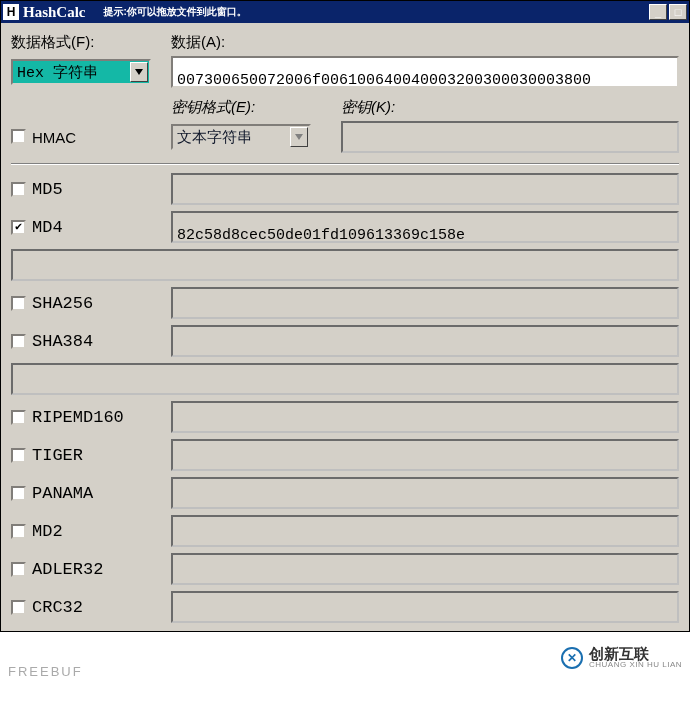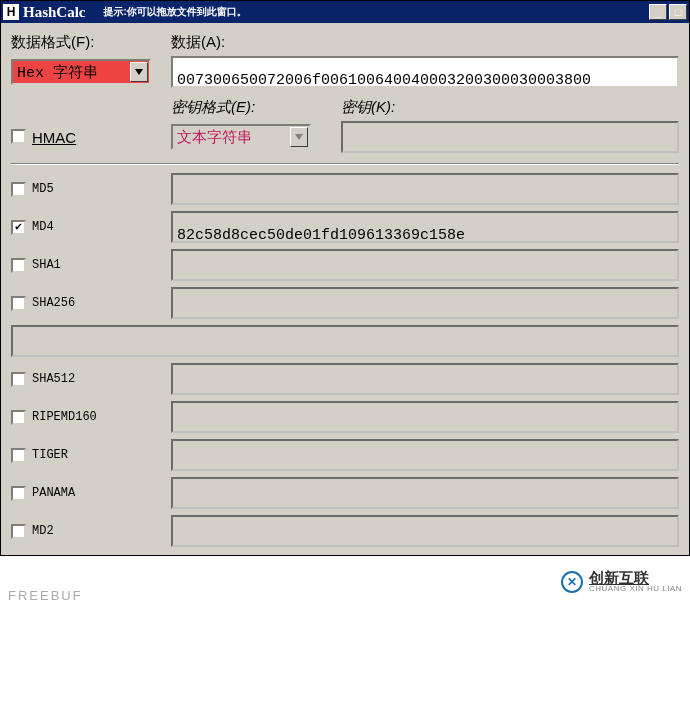--- a/index.html
+++ b/index.html
@@ -52,26 +52,26 @@
   }
   .row { display:flex; align-items:center; margin-bottom: 4px; }
   .labels-row { margin-bottom: 4px; margin-top:2px;}
   .lbl { font-size: 15px; }
   .col-left { width: 160px; flex: 0 0 160px; }
   .col-right { flex: 1 1 auto; }
   .key-lbl-col { width: 170px; flex:0 0 170px;}
 
   .combo {
     display:inline-flex; align-items:center;
-    background:#ef4444;
+    background:#14b8a6;
     height:26px;
     border:2px inset #d4d0c8;
     width: 140px;
   }
-  .combo.disabled { background:#d4d0c8; color:#be185d;}
+  .combo.disabled { background:#d4d0c8; color:#0f172a;}
   .combo-text { flex:1; padding: 2px 4px; font-family: "Courier New", "SimSun", monospace; font-size:15px;}
   .combo-btn {
     width:18px; height:20px;
     background:#d4d0c8;
     border:1px solid #fff;
     border-right-color:#404040;
     border-bottom-color:#404040;
     display:flex;align-items:center;justify-content:center;
     margin:1px;
   }
@@ -111,21 +111,21 @@
     height:0;
   }
   .hash-row {
     display:flex; align-items:center;
     margin-bottom: 6px;
   }
   .hash-left {
     width:160px; flex:0 0 160px;
     display:flex; align-items:center;
     font-family:"Courier New","SimSun",monospace;
-    font-size:12px;
+    font-size:17px;
   }
   .hash-right { flex:1 1 auto;}
   .hash-right .textbox{ height:16px;}
 
   .footer {
     display:flex; justify-content:space-between;
     align-items:center;
     padding:4px 8px;
     font-size:13px;
     color:#aaa;
@@ -176,21 +176,21 @@
         <div class="textbox">007300650072006f006100640040003200300030003800</div>
       </div>
     </div>
 
     <div class="row labels-row" style="margin-top:10px;font-style:italic;">
       <div class="col-left"></div>
       <div class="key-lbl-col lbl">密钥格式(E):</div>
       <div class="lbl">密钥(K):</div>
     </div>
     <div class="row">
-      <div class="col-left" style="display:flex;align-items:flex-start;text-decoration:underline;">
+      <div class="col-left" style="display:flex;align-items:flex-start;">
         <span class="checkbox"></span>
         <span class="lbl">HMAC</span>
       </div>
       <div class="key-lbl-col">
         <span class="combo disabled">
           <span class="combo-text">文本字符串</span>
           <span class="combo-btn">
             <svg viewBox="0 0 8 6">
                 <polygon points="0,0 8,0 4,6" fill="#808080"></polygon>
               </svg>
@@ -217,47 +217,43 @@
         <div class="hash-row">
           <div class="hash-left">
             <span class="checkbox checked"></span>
             <span>MD4</span>
           </div>
           <div class="hash-right">
             <div class="textbox ro">82c58d8cec50de01fd109613369c158e</div>
           </div>
         </div>
         <div class="hash-row">
-          <div class="hash-left">
-            <span class="checkbox"></span>
-            <span>SHA1</span>
-          </div>
           <div class="hash-right">
             <div class="textbox ro"></div>
           </div>
         </div>
         <div class="hash-row">
           <div class="hash-left">
             <span class="checkbox"></span>
             <span>SHA256</span>
           </div>
           <div class="hash-right">
             <div class="textbox ro"></div>
           </div>
         </div>
         <div class="hash-row">
-          <div class="hash-right">
-            <div class="textbox ro"></div>
-          </div>
-        </div>
-        <div class="hash-row">
-          <div class="hash-left">
-            <span class="checkbox"></span>
-            <span>SHA512</span>
-          </div>
+          <div class="hash-left">
+            <span class="checkbox"></span>
+            <span>SHA384</span>
+          </div>
+          <div class="hash-right">
+            <div class="textbox ro"></div>
+          </div>
+        </div>
+        <div class="hash-row">
           <div class="hash-right">
             <div class="textbox ro"></div>
           </div>
         </div>
         <div class="hash-row">
           <div class="hash-left">
             <span class="checkbox"></span>
             <span>RIPEMD160</span>
           </div>
           <div class="hash-right">
@@ -279,32 +275,50 @@
             <span>PANAMA</span>
           </div>
           <div class="hash-right">
             <div class="textbox ro"></div>
           </div>
         </div>
         <div class="hash-row">
           <div class="hash-left">
             <span class="checkbox"></span>
             <span>MD2</span>
+          </div>
+          <div class="hash-right">
+            <div class="textbox ro"></div>
+          </div>
+        </div>
+        <div class="hash-row">
+          <div class="hash-left">
+            <span class="checkbox"></span>
+            <span>ADLER32</span>
+          </div>
+          <div class="hash-right">
+            <div class="textbox ro"></div>
+          </div>
+        </div>
+        <div class="hash-row">
+          <div class="hash-left">
+            <span class="checkbox"></span>
+            <span>CRC32</span>
           </div>
           <div class="hash-right">
             <div class="textbox ro"></div>
           </div>
         </div>
       </div>
 
   </div>
 </div>
 
 <div class="footer">
   <span style="letter-spacing:2px;margin-top:28px;">FREEBUF</span>
   <span class="brand-right">
     <span class="brand-logo">✕</span>
     <span style="display:flex;flex-direction:column;line-height:1;">
-      <span style="font-size:15px;color:#333;font-weight:bold;text-decoration:underline;">创新互联</span>
+      <span style="font-size:15px;color:#333;font-weight:bold;">创新互联</span>
       <span style="font-size:8px;color:#888;letter-spacing:0.5px;">CHUANG XIN HU LIAN</span>
     </span>
   </span>
 </div>
 
 </body></html>

